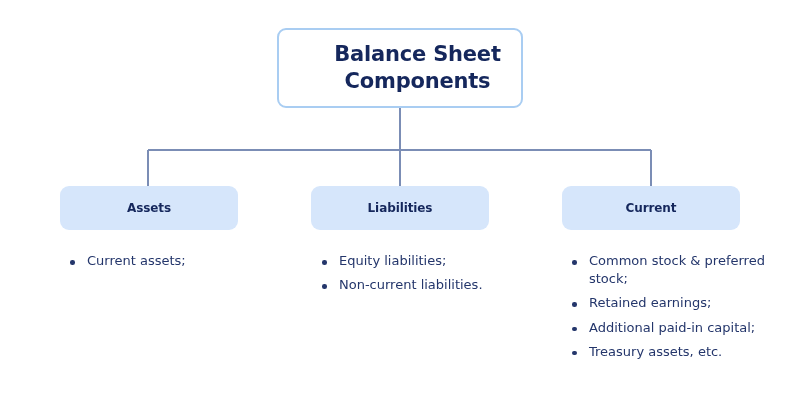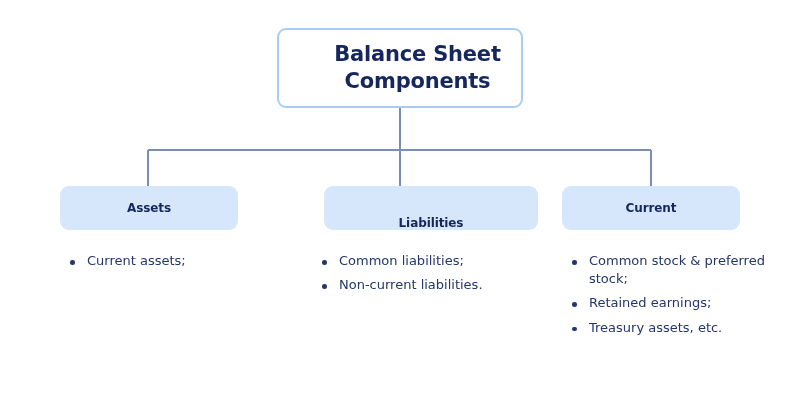--- a/index.html
+++ b/index.html
@@ -68,21 +68,21 @@
     align-items: center;
     justify-content: center;
   }
   .cat-label {
     color: #15275c;
     font-size: 12px;
     font-weight: bold;
     letter-spacing: -0.1px;
   }
   .cat-assets      { left: 60px;  width: 178px; }
-  .cat-liabilities { left: 324px; width: 214px; align-items: flex-end; }
+  .cat-liabilities { left: 311px; width: 178px; }
   .cat-equity      { left: 562px; width: 178px; }
 
   
   .bullet-list {
     position: absolute;
     top: 252px;
     margin: 0;
     padding: 0;
     list-style: none;
   }
@@ -138,21 +138,21 @@
       <span>Current assets;</span>
     </li>
   </ul>
 
   <div class="cat-box cat-liabilities">
     <span class="cat-label">Liabilities</span>
   </div>
   <ul class="bullet-list bullets-liabilities">
     <li class="bullet-item">
       <span class="bullet-dot"></span>
-      <span>Common liabilities;</span>
+      <span>Equity liabilities;</span>
     </li>
     <li class="bullet-item">
       <span class="bullet-dot"></span>
       <span>Non-current liabilities.</span>
     </li>
   </ul>
 
   <div class="cat-box cat-equity">
     <span class="cat-label">Current</span>
   </div>
@@ -160,17 +160,21 @@
     <li class="bullet-item">
       <span class="bullet-dot"></span>
       <span>Common stock &amp; preferred stock;</span>
     </li>
     <li class="bullet-item">
       <span class="bullet-dot"></span>
       <span>Retained earnings;</span>
     </li>
     <li class="bullet-item">
       <span class="bullet-dot"></span>
+      <span>Additional paid-in capital;</span>
+    </li>
+    <li class="bullet-item">
+      <span class="bullet-dot"></span>
       <span>Treasury assets, etc.</span>
     </li>
   </ul>
 
 </div>
 
 </body></html>

